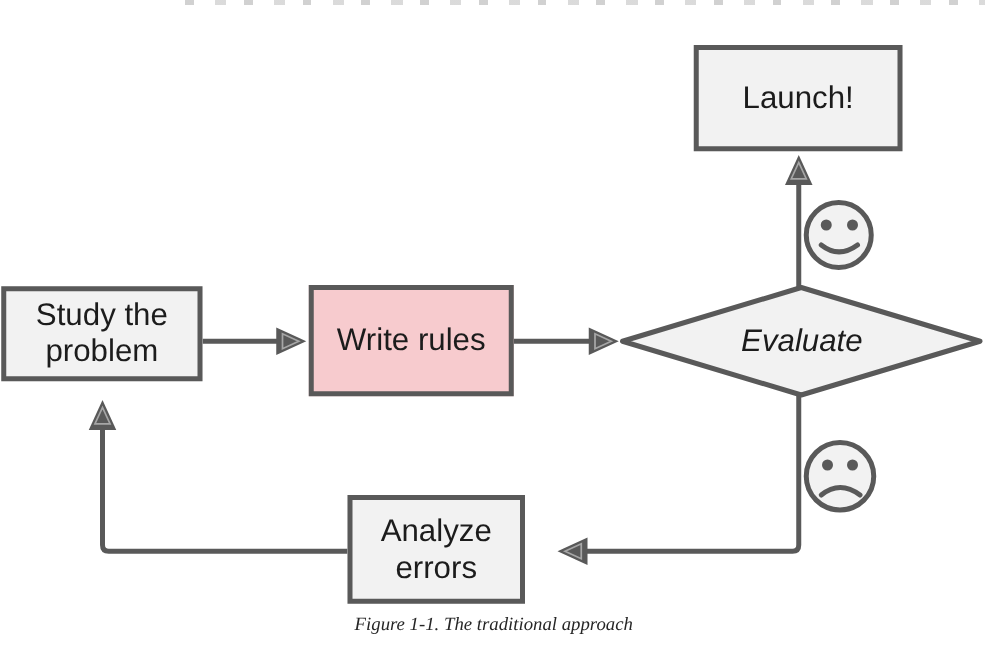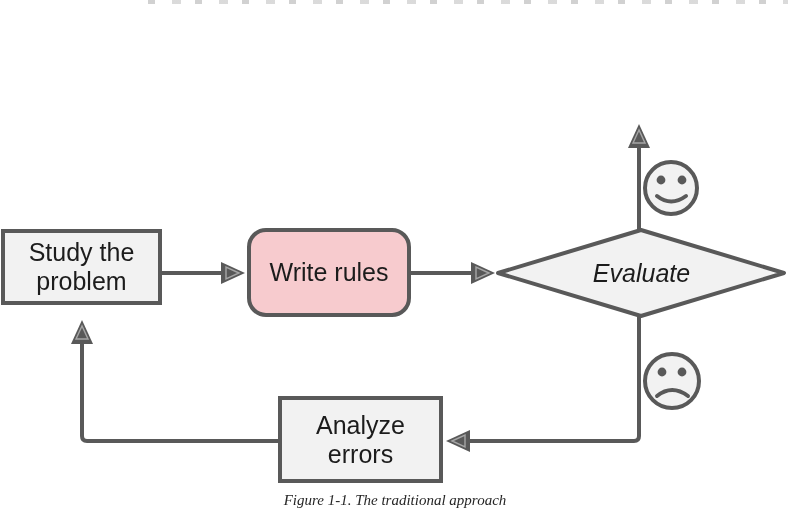--- a/index.html
+++ b/index.html
@@ -32,23 +32,23 @@
     box-sizing: border-box;
     border: 4px solid var(--line, #595959);
     background: var(--node-fill, #f2f2f2);
     display: flex; align-items: center; justify-content: center;
     text-align: center;
     font-size: 25px; line-height: 29px;
     color: var(--text, #1c1c1c);
     white-space: pre-line;
   }
   .node-study   { left: 1px;   top: 229px; width: 161px; height: 76px; }
-  .node-write   { left: 247px; top: 228px; width: 164px; height: 89px; background: var(--pink-fill, #f7cbce); border-radius: 19px; }
+  .node-write   { left: 247px; top: 228px; width: 164px; height: 89px; background: var(--pink-fill, #f7cbce); }
   .node-launch  { left: 555px; top: 36px;  width: 167px; height: 85px; }
-  .node-analyze { left: 278px; top: 396px; width: 165px; height: 87px; }
+  .node-analyze { left: 278px; top: 396px; width: 142px; height: 87px; }
   .diamond-label {
     position: absolute; left: 498px; top: 230px; width: 287px; height: 87px;
     display: flex; align-items: center; justify-content: center;
     font-size: 25px; color: var(--text, #1c1c1c); font-style: italic;
   }
   .caption {
     position: absolute; left: 0; top: 492px; width: 790px;
     text-align: center;
     font-family: "Liberation Serif", "DejaVu Serif", serif;
     font-style: italic;
@@ -114,20 +114,23 @@
 
   <div class="node node-study">
     <span>Study the
 problem</span>
   </div>
 
   <div class="node node-write">
     <span>Write rules</span>
   </div>
 
+  <div class="node node-launch">
+    <span>Launch!</span>
+  </div>
 
   <div class="node node-analyze">
     <span>Analyze
 errors</span>
   </div>
 
   <div class="diamond-label">
     <span>Evaluate</span>
   </div>
 

